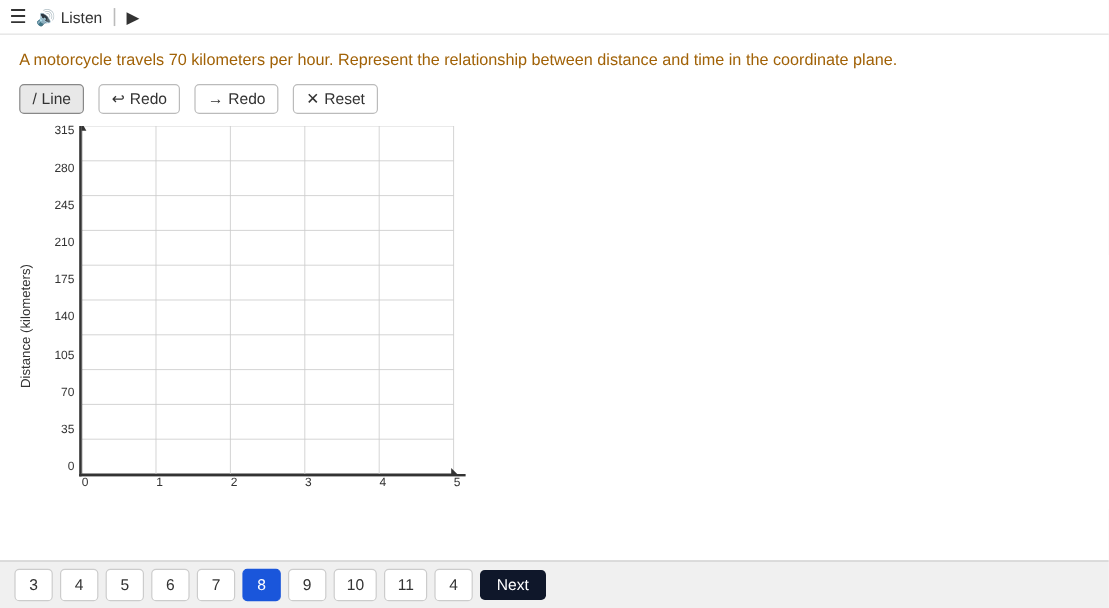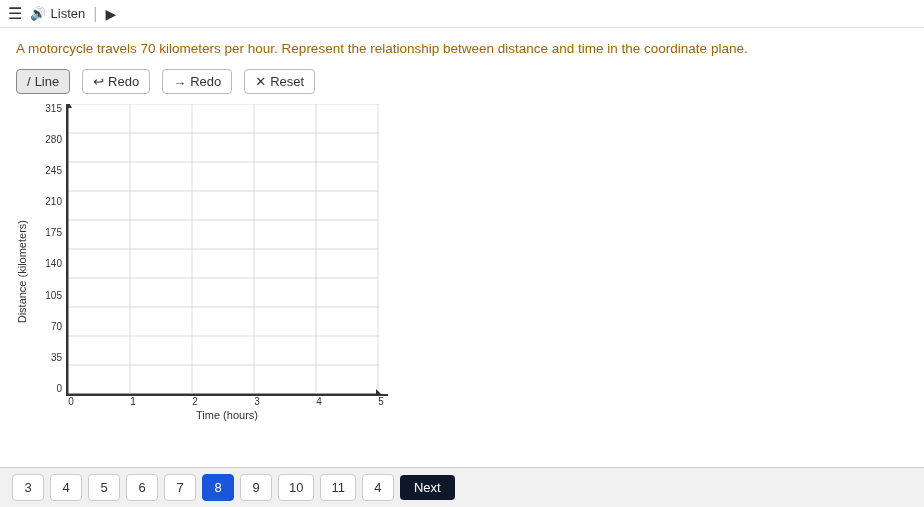--- a/index.html
+++ b/index.html
@@ -278,21 +278,20 @@
       </div>
 
       <div style="display:flex; flex-direction:row; margin-left:36px; width:320px; justify-content:space-between;">
         <span style="font-size:10px; color:#333; text-align:center; width:10px;">0</span>
         <span style="font-size:10px; color:#333; text-align:center; width:10px;">1</span>
         <span style="font-size:10px; color:#333; text-align:center; width:10px;">2</span>
         <span style="font-size:10px; color:#333; text-align:center; width:10px;">3</span>
         <span style="font-size:10px; color:#333; text-align:center; width:10px;">4</span>
         <span style="font-size:10px; color:#333; text-align:center; width:10px;">5</span>
       </div>
-      <div class="x-label">Time (hours)</div>
     </div>
   </div>
 </div>
 
 <div class="bottom-nav">
   <button class="nav-page-btn">3</button>
   <button class="nav-page-btn">4</button>
   <button class="nav-page-btn">5</button>
   <button class="nav-page-btn">6</button>
   <button class="nav-page-btn">7</button>

